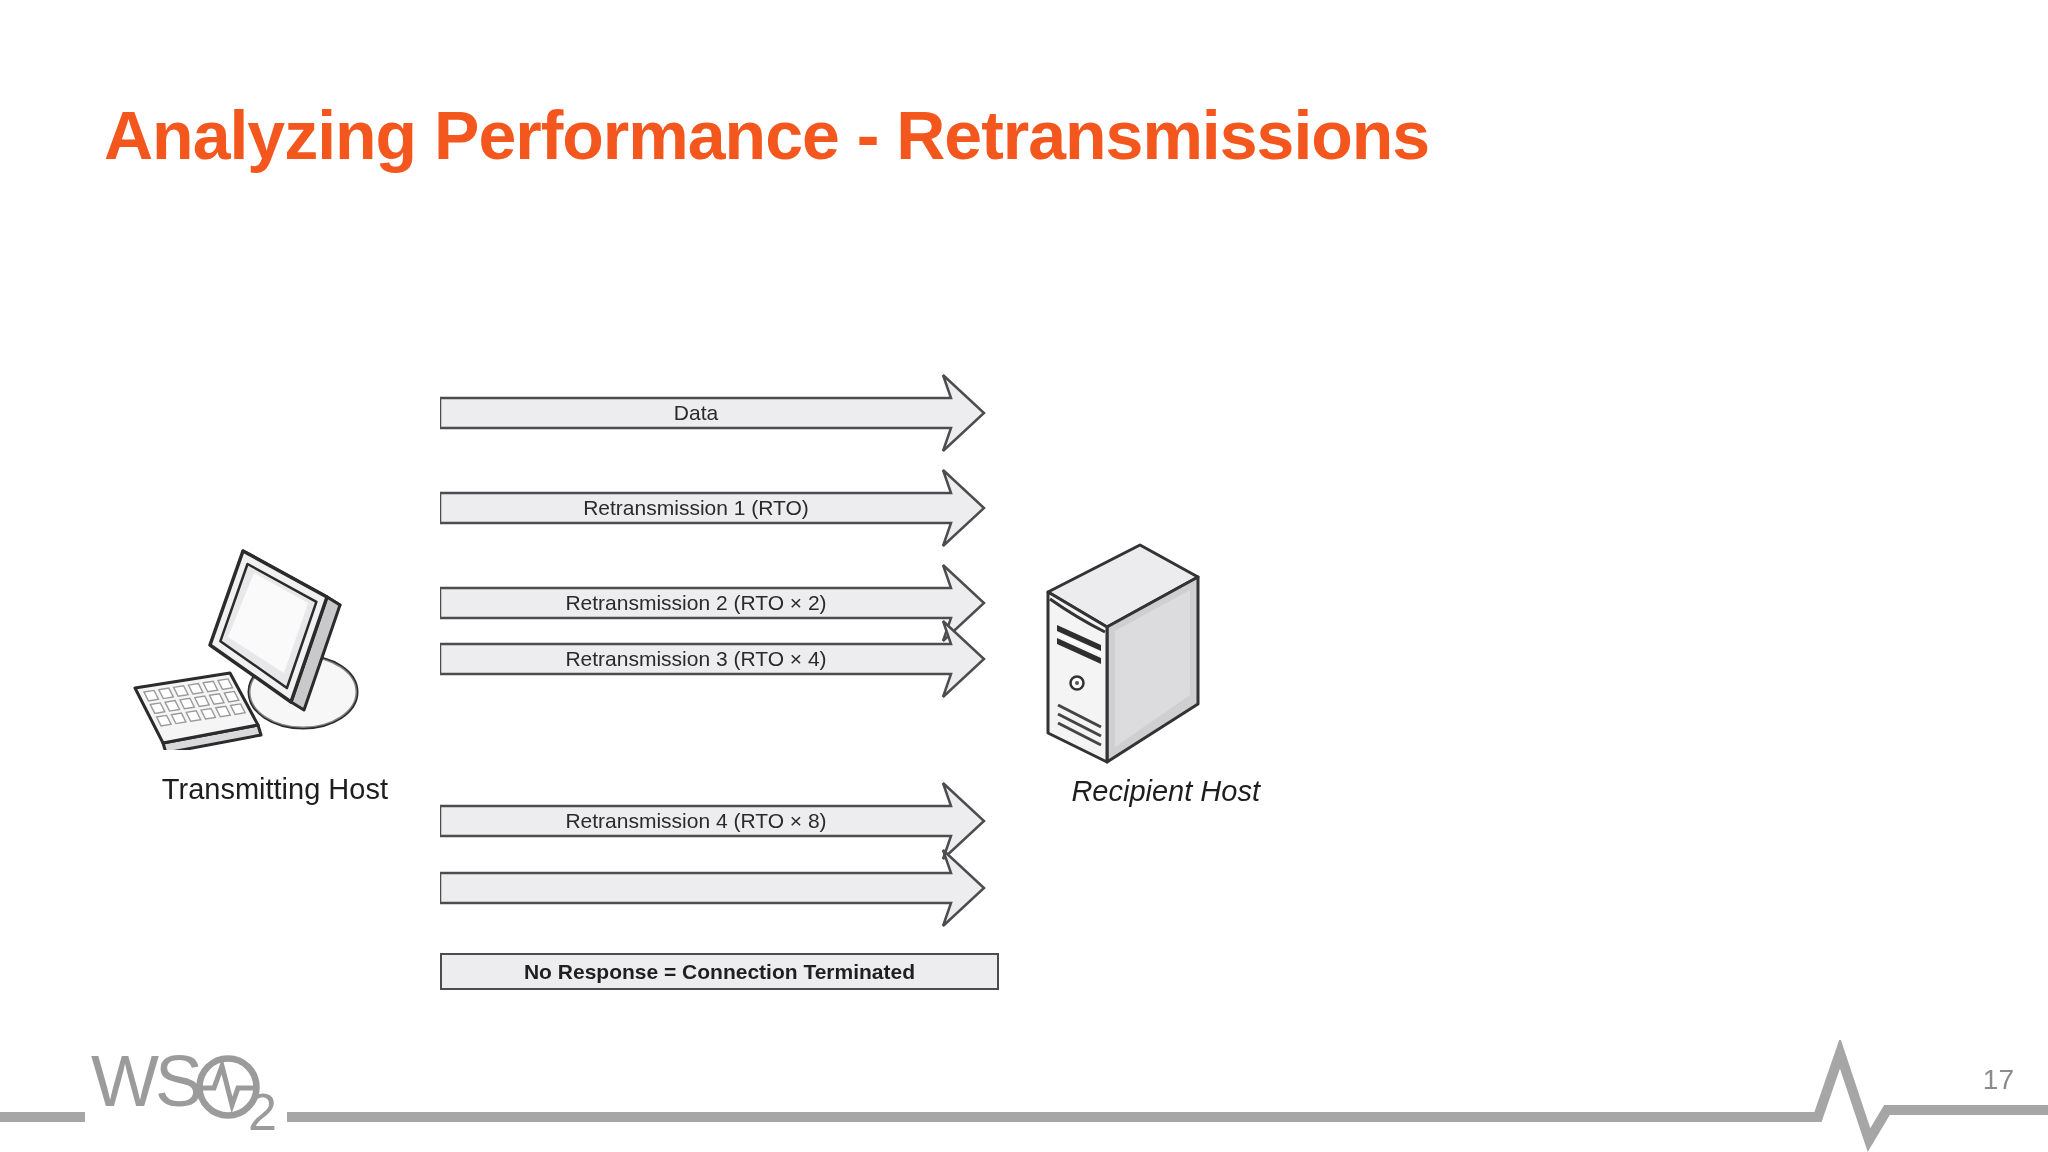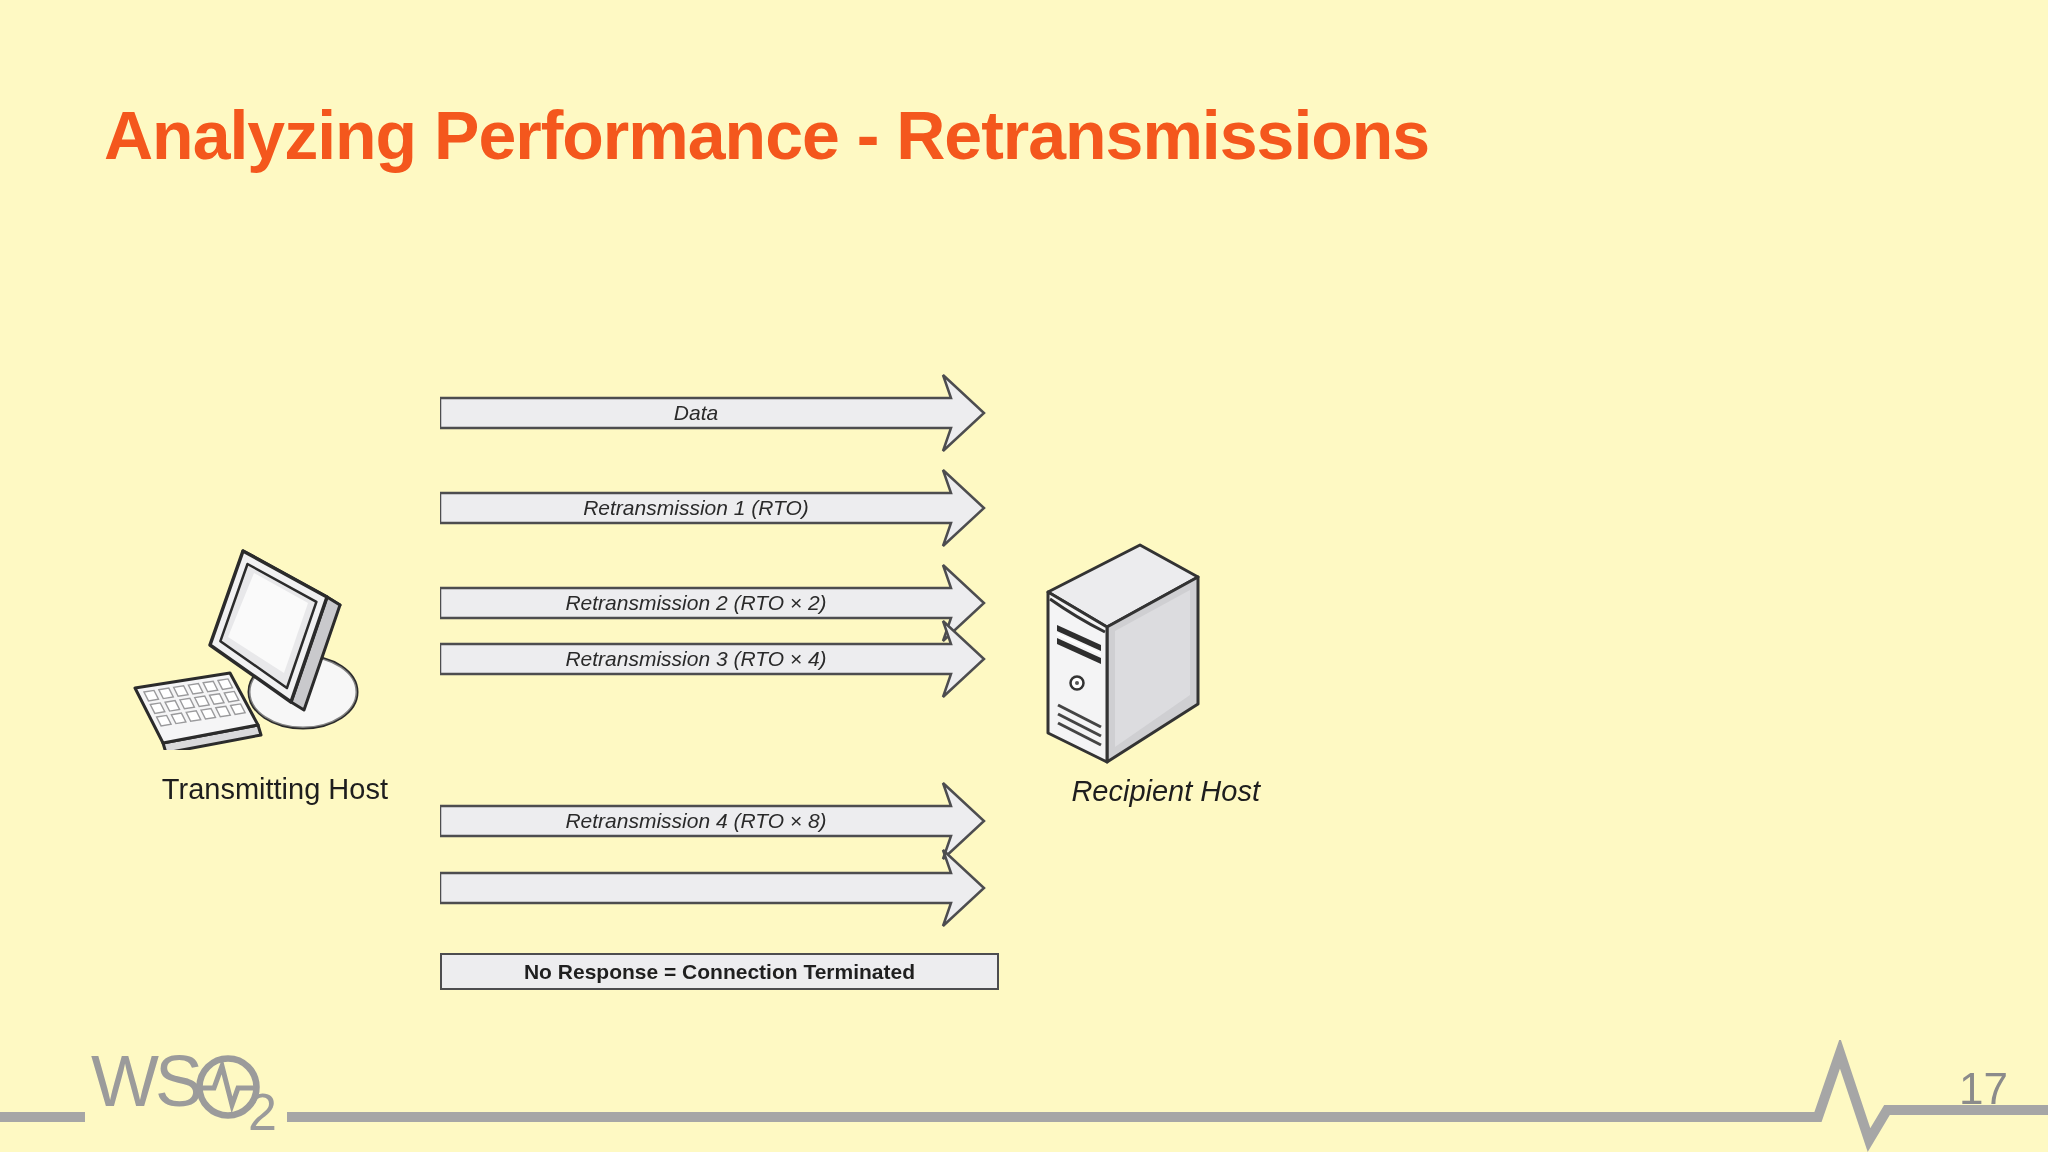--- a/index.html
+++ b/index.html
@@ -1,38 +1,38 @@
 <!DOCTYPE html>
 <html><head>
 <meta charset="utf-8">
 <style>
   html,body{margin:0;padding:0;background:#e9e9e9;}
   .slide{
     position:relative;
     width:2048px;height:1152px;
-    background:#fef9c3;
+    background:#ffffff;
     overflow:hidden;
     font-family:"Liberation Sans", sans-serif;
   }
   .title{
     position:absolute;
     left:104px;top:96px;
     margin:0;
     font-size:68px;
     font-weight:700;
     letter-spacing:-1px;
     color:#F4571D;
     white-space:nowrap;
   }
   
   .diagram{position:absolute;inset:0;}
   .arrow{
     position:absolute;
     left:440px;
-    width:546px;height:78px;font-style:italic;
+    width:546px;height:78px;
   }
   .arrow svg{position:absolute;left:0;top:0;width:546px;height:78px;}
   .arrow polygon{fill:#EDEDEF;stroke:#4D4D4F;stroke-width:2.5;stroke-linejoin:miter;}
   .arrow-label{
     position:absolute;left:0;top:24px;width:512px;height:30px;
     line-height:30px;text-align:center;
     font-size:21px;color:#2A2A2A;
     white-space:nowrap;
   }
   .term-box{
@@ -54,22 +54,22 @@
   .host-label.left{left:108px;top:773px;width:280px;}
   .host-label.right{left:1020px;top:775px;width:240px;font-style:italic;}
   .icon-svg{position:absolute;}
   
   .bar{position:absolute;background:#A6A6A6;height:10px;}
   .bar.stub{left:0;top:1112px;width:85px;}
   .bar.main{left:287px;top:1112px;width:1531px;}
   .pulse-svg{position:absolute;left:1806px;top:1040px;width:242px;height:112px;}
   .logo-svg{position:absolute;left:85px;top:1040px;width:200px;height:100px;}
   .page-number{
-    position:absolute;right:40px;top:1064px;
-    font-size:44px;color:#8B8B8B;
+    position:absolute;right:34px;top:1064px;
+    font-size:28px;color:#8B8B8B;
   }
 </style>
 </head>
 <body>
 
 <div class="slide">
 
   <h1 class="title">Analyzing Performance - Retransmissions</h1>
 
   <div class="diagram">

